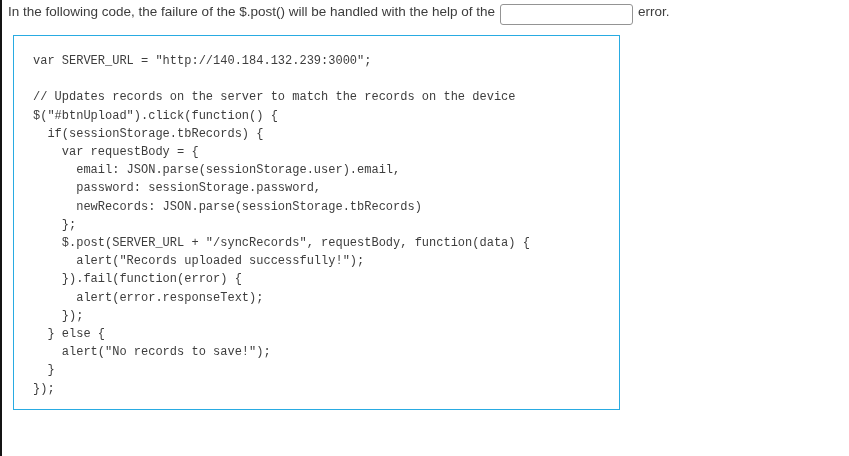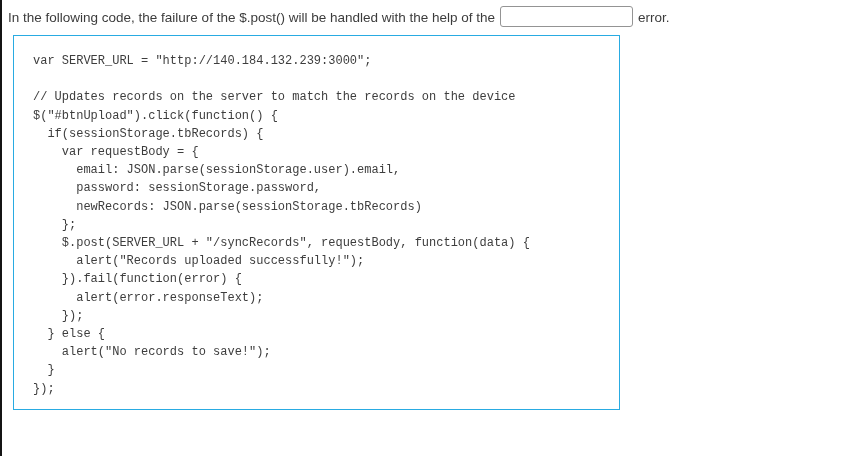--- a/index.html
+++ b/index.html
@@ -8,21 +8,20 @@
     width: 849px;
     height: 456px;
     background: #ffffff;
     border-left: 2px solid #141414;
     font-family: "Liberation Sans", "DejaVu Sans", sans-serif;
     overflow: hidden;
     position: relative;
   }
   .question-line {
     display: flex;
-    align-items: center;
     padding: 4px 0 0 6px;
     font-size: 13.5px;
     color: #3c3c3c;
     height: 30px;
     white-space: pre;
   }
   .question-text {
     display: inline-block;
   }
   .answer-input {

